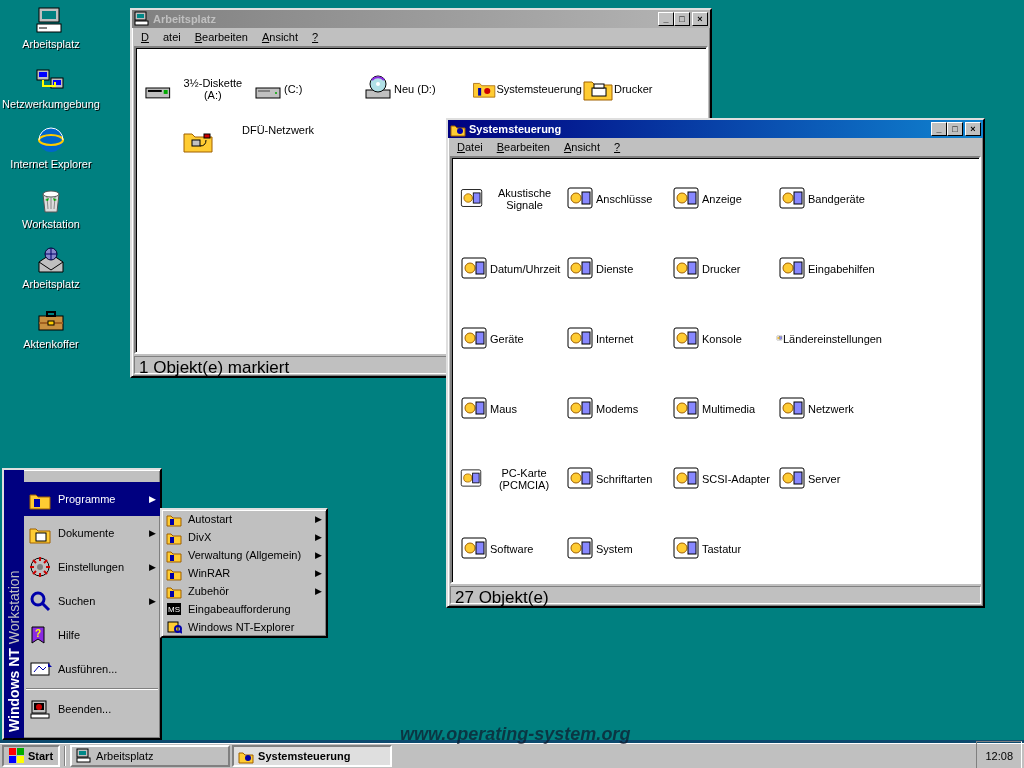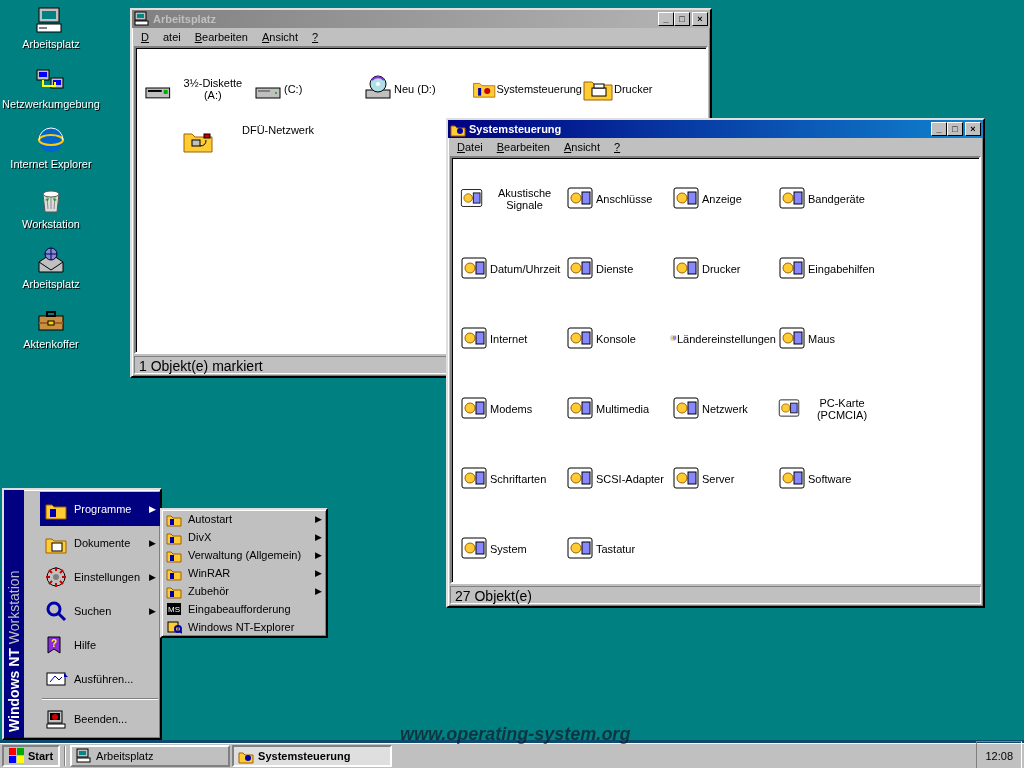--- a/index.html
+++ b/index.html
@@ -64,21 +64,21 @@
     padding: 6px;
     display: flex; flex-wrap: wrap; align-content: flex-start;
     overflow: hidden;
   }
   .status-bar { display: flex; margin: 0 2px 2px 2px; gap: 2px; height: 18px; }
   .status-cell {
     border: 1px solid;
     border-color: #808080 #fff #fff #808080;
     padding: 1px 4px;
     background: #c0c0c0;
-    font-size: 14px;
+    font-size: 17px;
   }
   .explorer-item { width: 110px; height: 70px; display: flex; flex-direction: row; align-items: center; justify-content: flex-start; text-align: center; cursor: pointer; }
   .explorer-item svg { width:32px; height:32px; margin-bottom:2px; }
   .explorer-item span { display:block; }
 
   
   .start-menu {
     position: absolute;
     left: 2px; bottom: 28px;
     width: 160px;
@@ -93,21 +93,21 @@
     background: #000080;
     color: #fff;
     writing-mode: vertical-rl;
     transform: rotate(180deg);
     font-weight: bold;
     font-size: 14px;
     padding: 6px 2px;
     display: flex; align-items: center;
   }
   .start-sidebar span span.light { font-weight: normal; color: #c0c0c0; }
-  .start-items { flex: 1; padding: 2px 0; margin-left: 16px; }
+  .start-items { flex: 1; padding: 12px 0; }
   .start-entry {
     display: flex; align-items: center; gap: 6px;
     padding: 5px 4px;
     cursor: pointer;
     position: relative;
   }
   .start-entry svg { width:24px; height:24px; flex-shrink:0; }
   .start-entry.highlight { background: #000080; color: #fff; }
   .start-entry .arrow { margin-left: auto; font-size: 9px; }
   .start-sep { height: 1px; border-top: 1px solid #808080; border-bottom: 1px solid #fff; margin: 2px 2px; }
@@ -398,20 +398,28 @@
           <rect x="18" y="10" width="8" height="12" fill="#8888ff" stroke="#000"></rect>
         </svg>
         <span>Eingabehilfen</span>
       </div>
       <div class="explorer-item" style="width: 106px;">
         <svg viewBox="0 0 32 32">
           <rect x="4" y="6" width="24" height="20" rx="2" fill="#fff" stroke="#000"></rect>
           <circle cx="12" cy="16" r="5" fill="#ffcc33" stroke="#a06000"></circle>
           <rect x="18" y="10" width="8" height="12" fill="#8888ff" stroke="#000"></rect>
         </svg>
+        <span>Geräte</span>
+      </div>
+      <div class="explorer-item" style="width: 106px;">
+        <svg viewBox="0 0 32 32">
+          <rect x="4" y="6" width="24" height="20" rx="2" fill="#fff" stroke="#000"></rect>
+          <circle cx="12" cy="16" r="5" fill="#ffcc33" stroke="#a06000"></circle>
+          <rect x="18" y="10" width="8" height="12" fill="#8888ff" stroke="#000"></rect>
+        </svg>
         <span>Internet</span>
       </div>
       <div class="explorer-item" style="width: 106px;">
         <svg viewBox="0 0 32 32">
           <rect x="4" y="6" width="24" height="20" rx="2" fill="#fff" stroke="#000"></rect>
           <circle cx="12" cy="16" r="5" fill="#ffcc33" stroke="#a06000"></circle>
           <rect x="18" y="10" width="8" height="12" fill="#8888ff" stroke="#000"></rect>
         </svg>
         <span>Konsole</span>
       </div>

